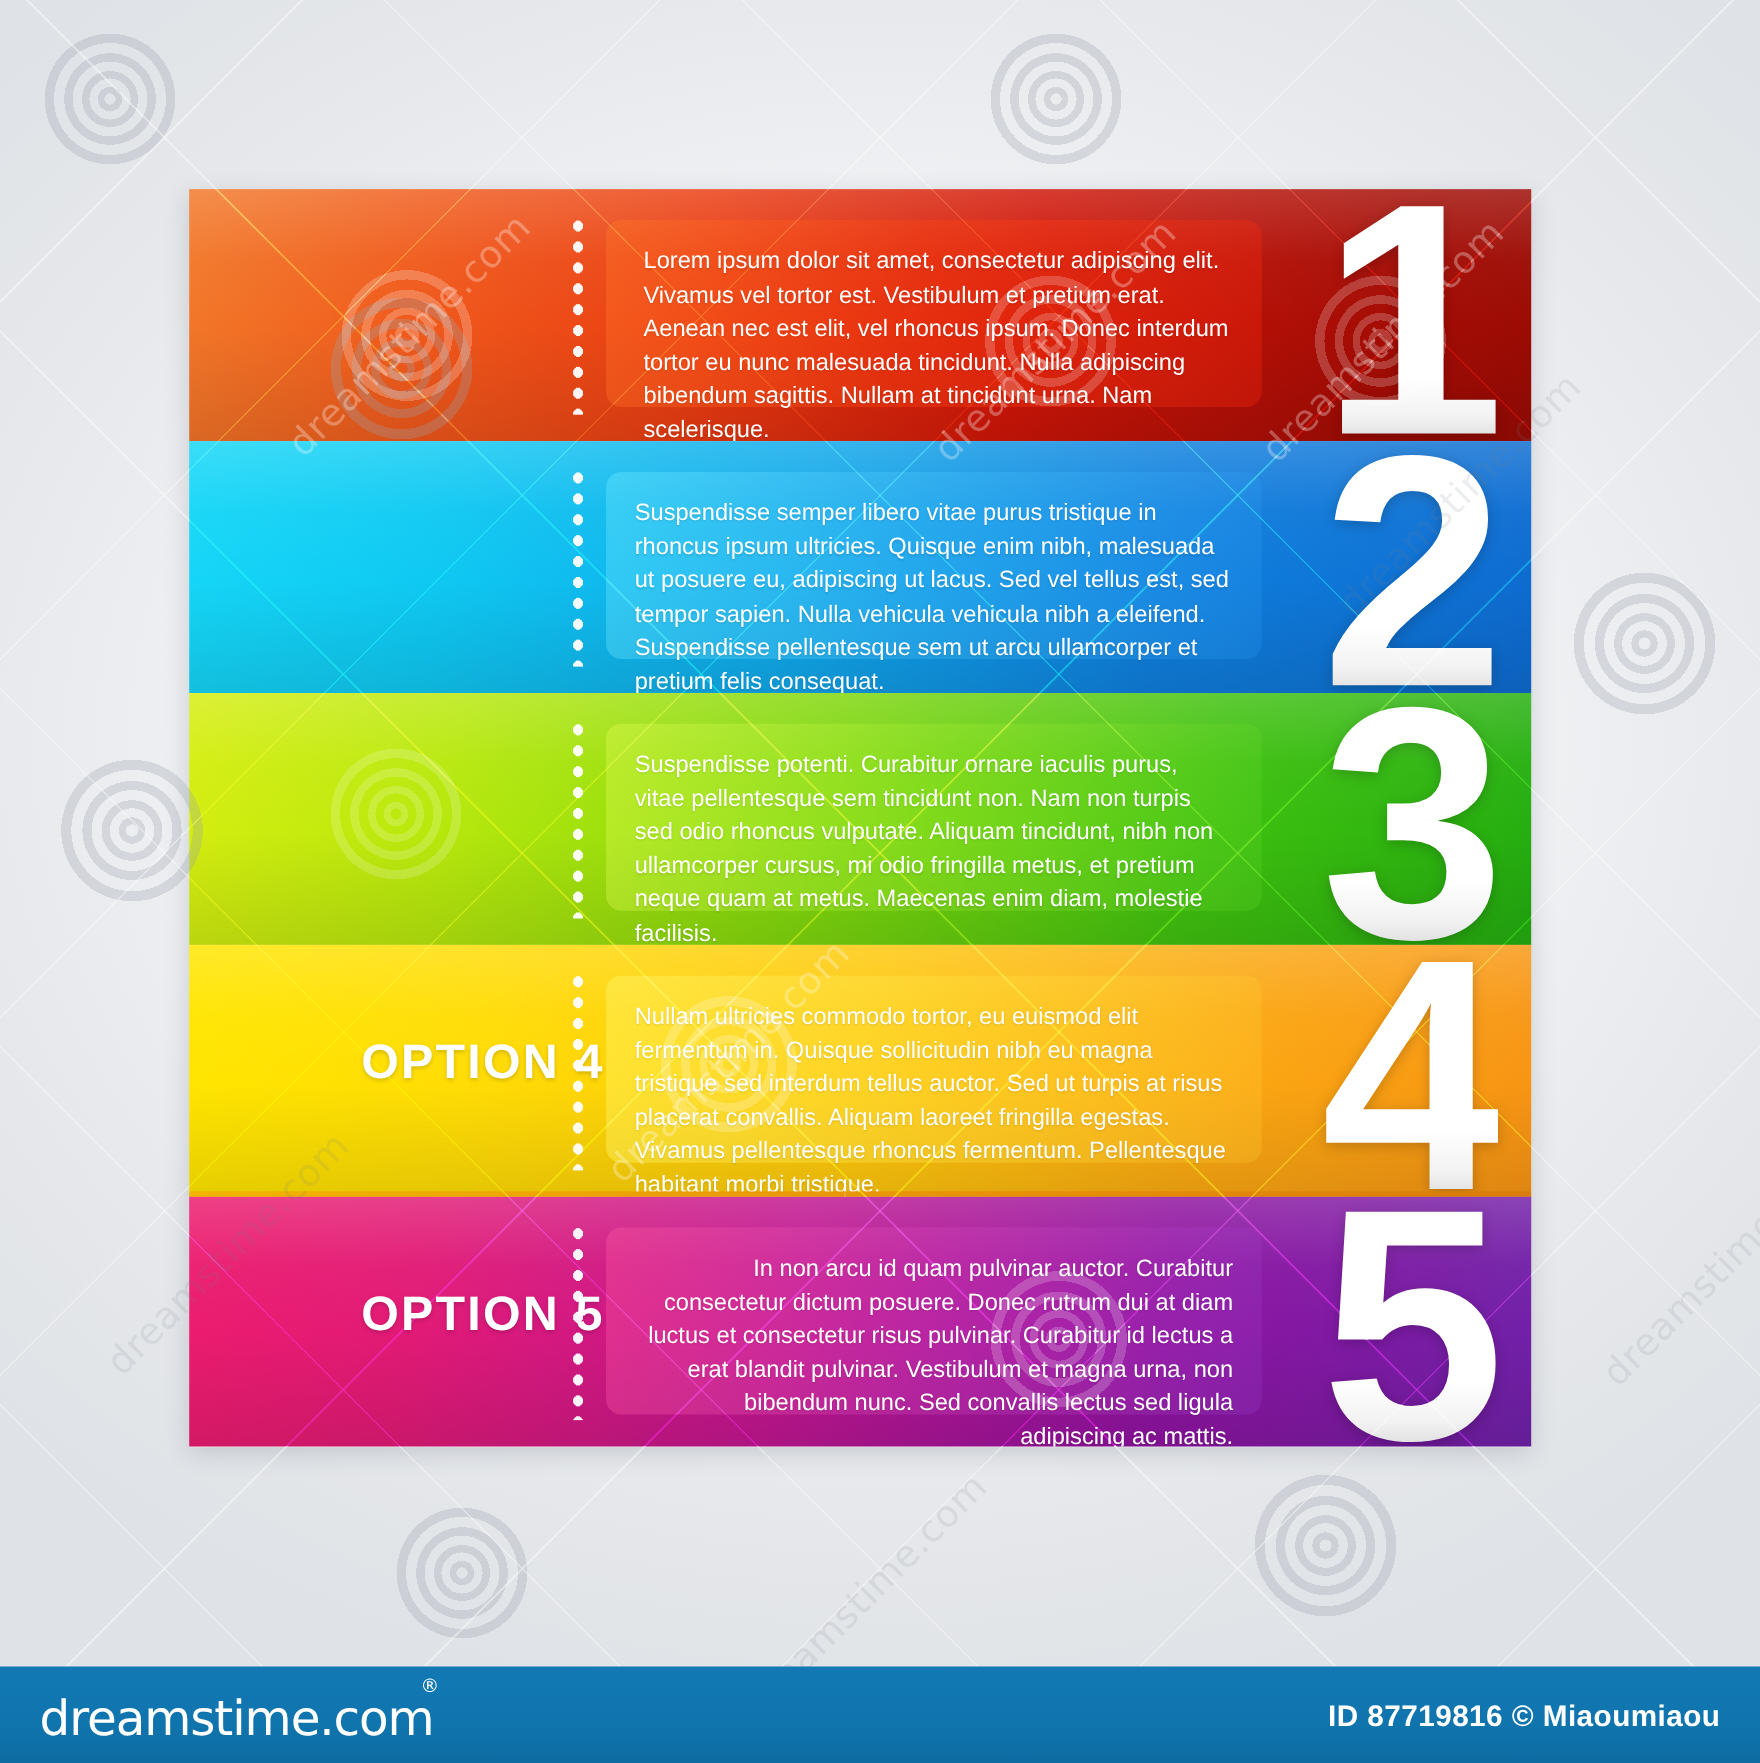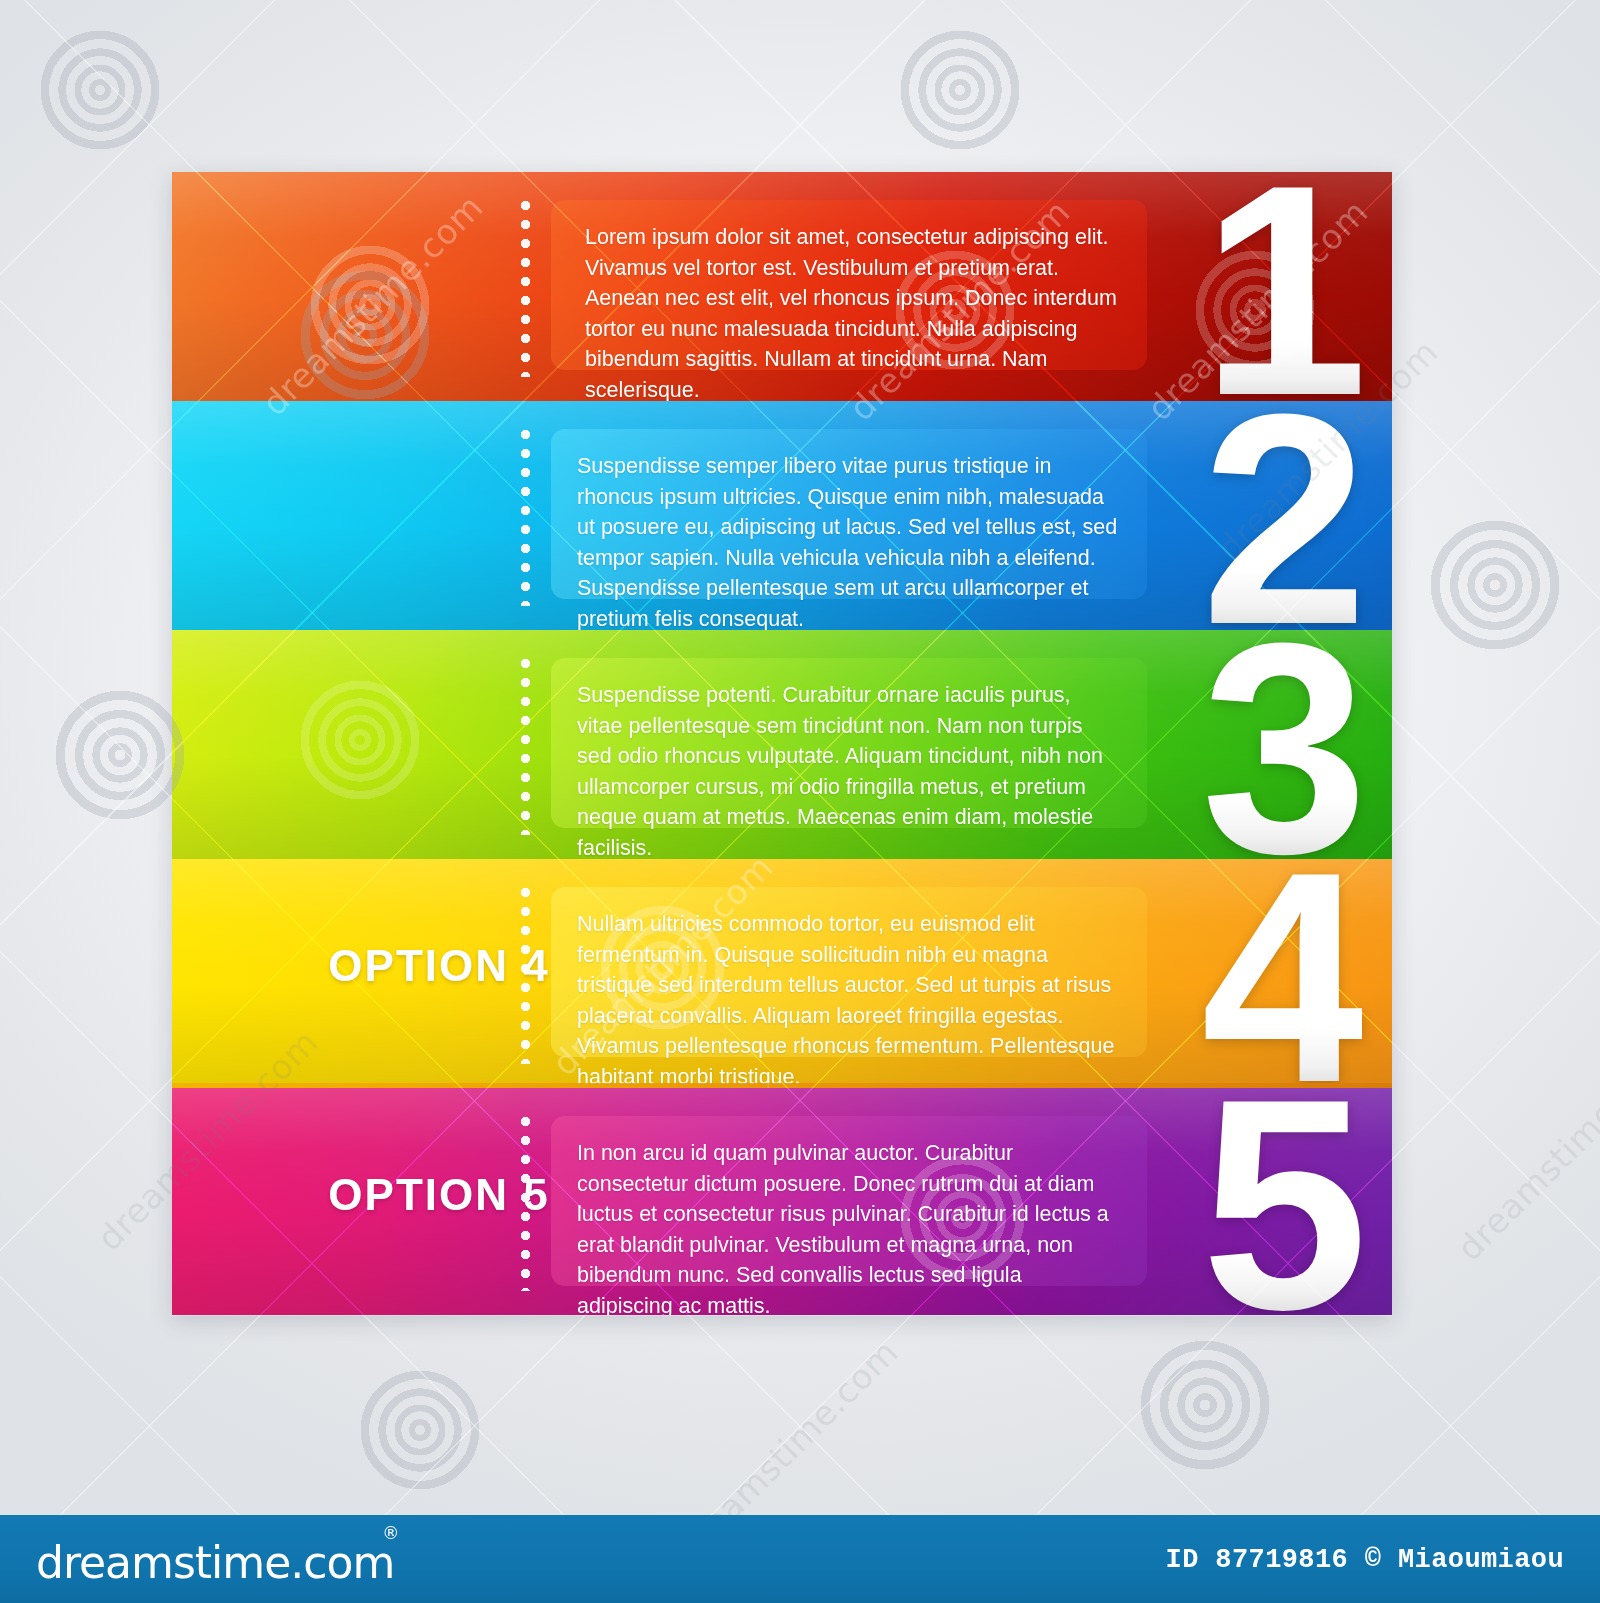--- a/index.html
+++ b/index.html
@@ -165,21 +165,21 @@
   
   #band1 { top: 0px;   background: linear-gradient(100deg, #f2792a 0%, #f05a1c 18%, #ea3d12 38%, #cf1508 62%, #a80d05 85%, #9a0b04 100%); }
   #band1 .textbox { background: linear-gradient(105deg, rgba(255,120,40,.40) 0%, rgba(255,70,20,.38) 45%, rgba(255,40,15,.30) 100%); padding-left: 34px; }
   #band2 { top: 229px; background: linear-gradient(100deg, #16d7f7 0%, #0fc8f2 20%, #10a9ea 45%, #0f7fdd 72%, #0e6bd0 100%); }
   #band2 .textbox { background: linear-gradient(105deg, rgba(110,235,255,.38) 0%, rgba(70,190,250,.34) 50%, rgba(40,150,240,.28) 100%); }
   #band3 { top: 458px; background: linear-gradient(100deg, #d6ee10 0%, #b7e80d 20%, #7ed60d 48%, #3fc10f 75%, #24ad10 100%); }
   #band3 .textbox { background: linear-gradient(105deg, rgba(225,250,80,.40) 0%, rgba(160,235,50,.34) 50%, rgba(90,210,40,.28) 100%); }
   #band4 { top: 687px; background: linear-gradient(100deg, #ffe600 0%, #ffdc05 22%, #fec80c 50%, #fba612 78%, #f79414 100%); }
   #band4 .textbox { background: linear-gradient(105deg, rgba(255,248,110,.42) 0%, rgba(255,228,70,.36) 50%, rgba(255,198,45,.30) 100%); }
   #band5 { top: 916px; height: 227px; background: linear-gradient(100deg, #ec1c6e 0%, #e11a76 18%, #c01690 45%, #8e13a0 72%, #6f21a8 100%); }
-  #band5 .textbox { background: linear-gradient(105deg, rgba(255,90,160,.36) 0%, rgba(210,70,190,.32) 50%, rgba(150,60,200,.28) 100%); }
+  #band5 .textbox { background: linear-gradient(105deg, rgba(255,90,160,.36) 0%, rgba(210,70,190,.32) 50%, rgba(150,60,200,.28) 100%); text-align: right; }
 
   
   #band4 .lip {
     position: absolute;
     left: 0; right: 0; bottom: 0;
     height: 5px;
     background: linear-gradient(100deg, #f5b000 0%, #e98c07 60%, #d97a0a 100%);
     opacity: .85;
   }
 
@@ -209,21 +209,21 @@
     font-size: 17px;
   }
   #footer-credit {
     position: absolute;
     right: 36px;
     top: 30px;
     color: #ffffff;
     font-size: 27px;
     font-weight: bold;
     letter-spacing: .4px;
-    font-family: Liberation Mono, monospace;
+    font-family: Liberation Sans, sans-serif;
   }
 </style>
 </head>
 <body>
 
 <div id="stage">
 
   <div class="spiral dark" style="left:40px;  top:30px;  width:120px; height:120px; color:#9aa2ad;">
       <i></i>
     </div>

